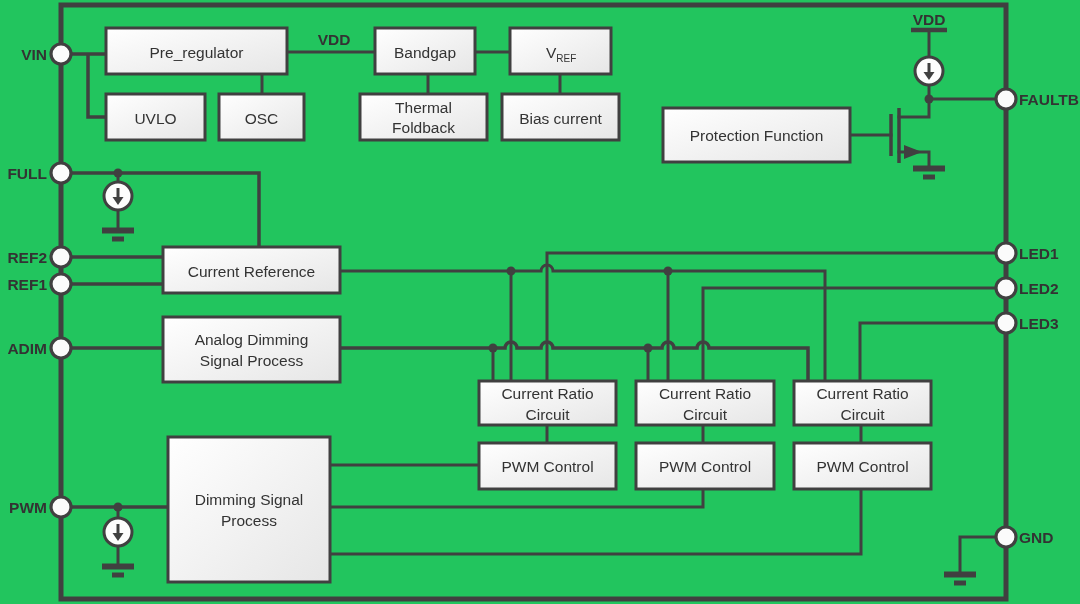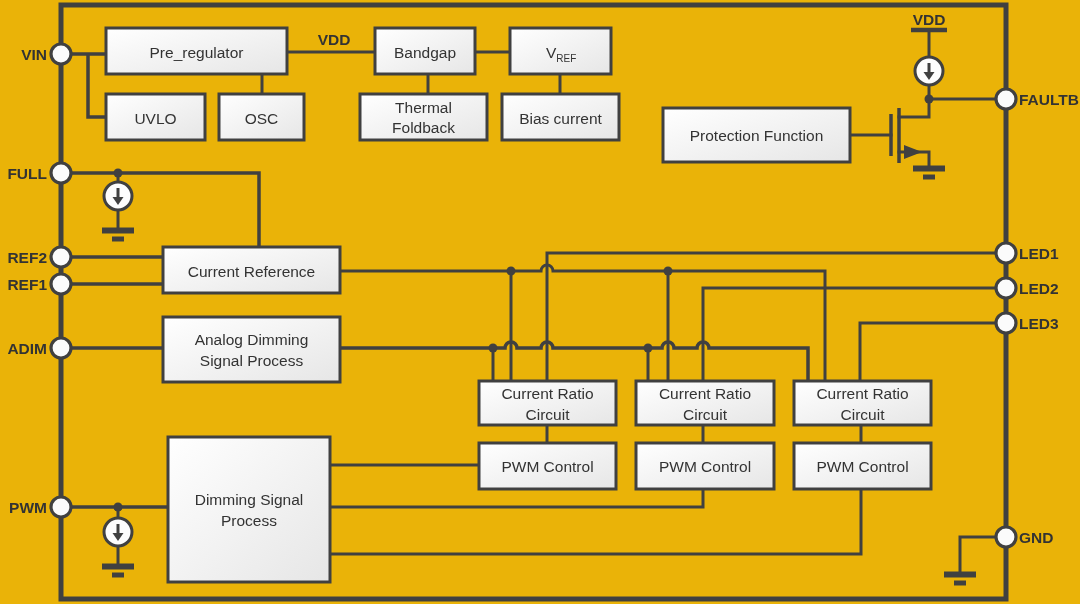--- a/index.html
+++ b/index.html
@@ -1,16 +1,16 @@
 <!DOCTYPE html>
 <html><head>
 <meta charset="utf-8">
 <style>
   html,body { margin:0; padding:0; background:#ffffff; }
-  .stage { position:relative; width:1080px; height:604px; background:#eab308; overflow:hidden; }
+  .stage { position:relative; width:1080px; height:604px; background:#22c55e; overflow:hidden; }
   svg { display:block; }
   text { font-family:"Liberation Sans", sans-serif; fill:#333333; }
   .blk-label { font-size:15.5px; text-anchor:middle; }
   .blk-label-l { font-size:15.5px; }
   .pin-label { font-size:15.5px; font-weight:bold; }
   .pin-label-end { font-size:15.5px; font-weight:bold; text-anchor:end; }
   .vdd-label { font-size:15.5px; font-weight:bold; text-anchor:middle; }
   .sub { font-size:10px; }
   .wire { fill:none; stroke:#404040; stroke-width:3; stroke-linecap:square; }
   .wire-t { fill:none; stroke:#404040; stroke-width:3.5; stroke-linecap:square; }

